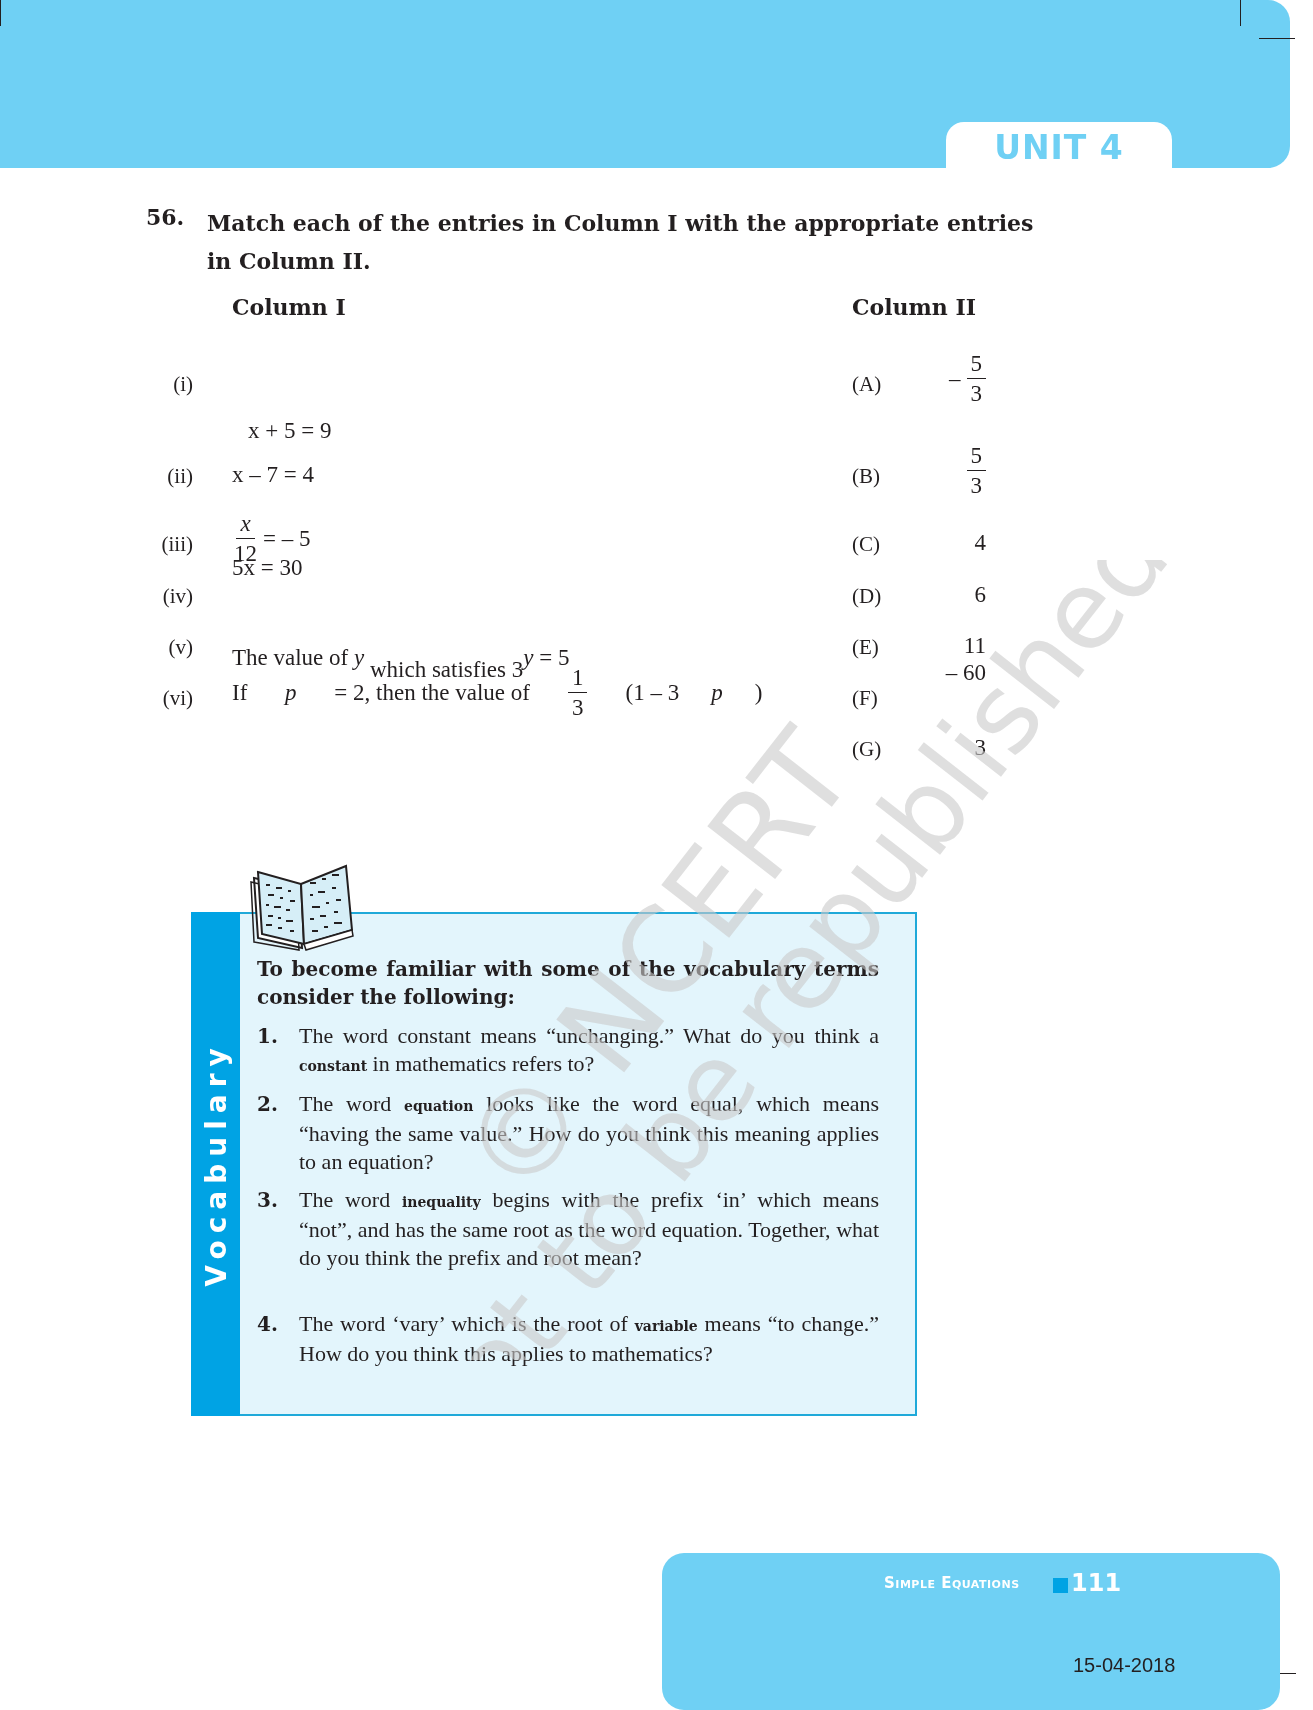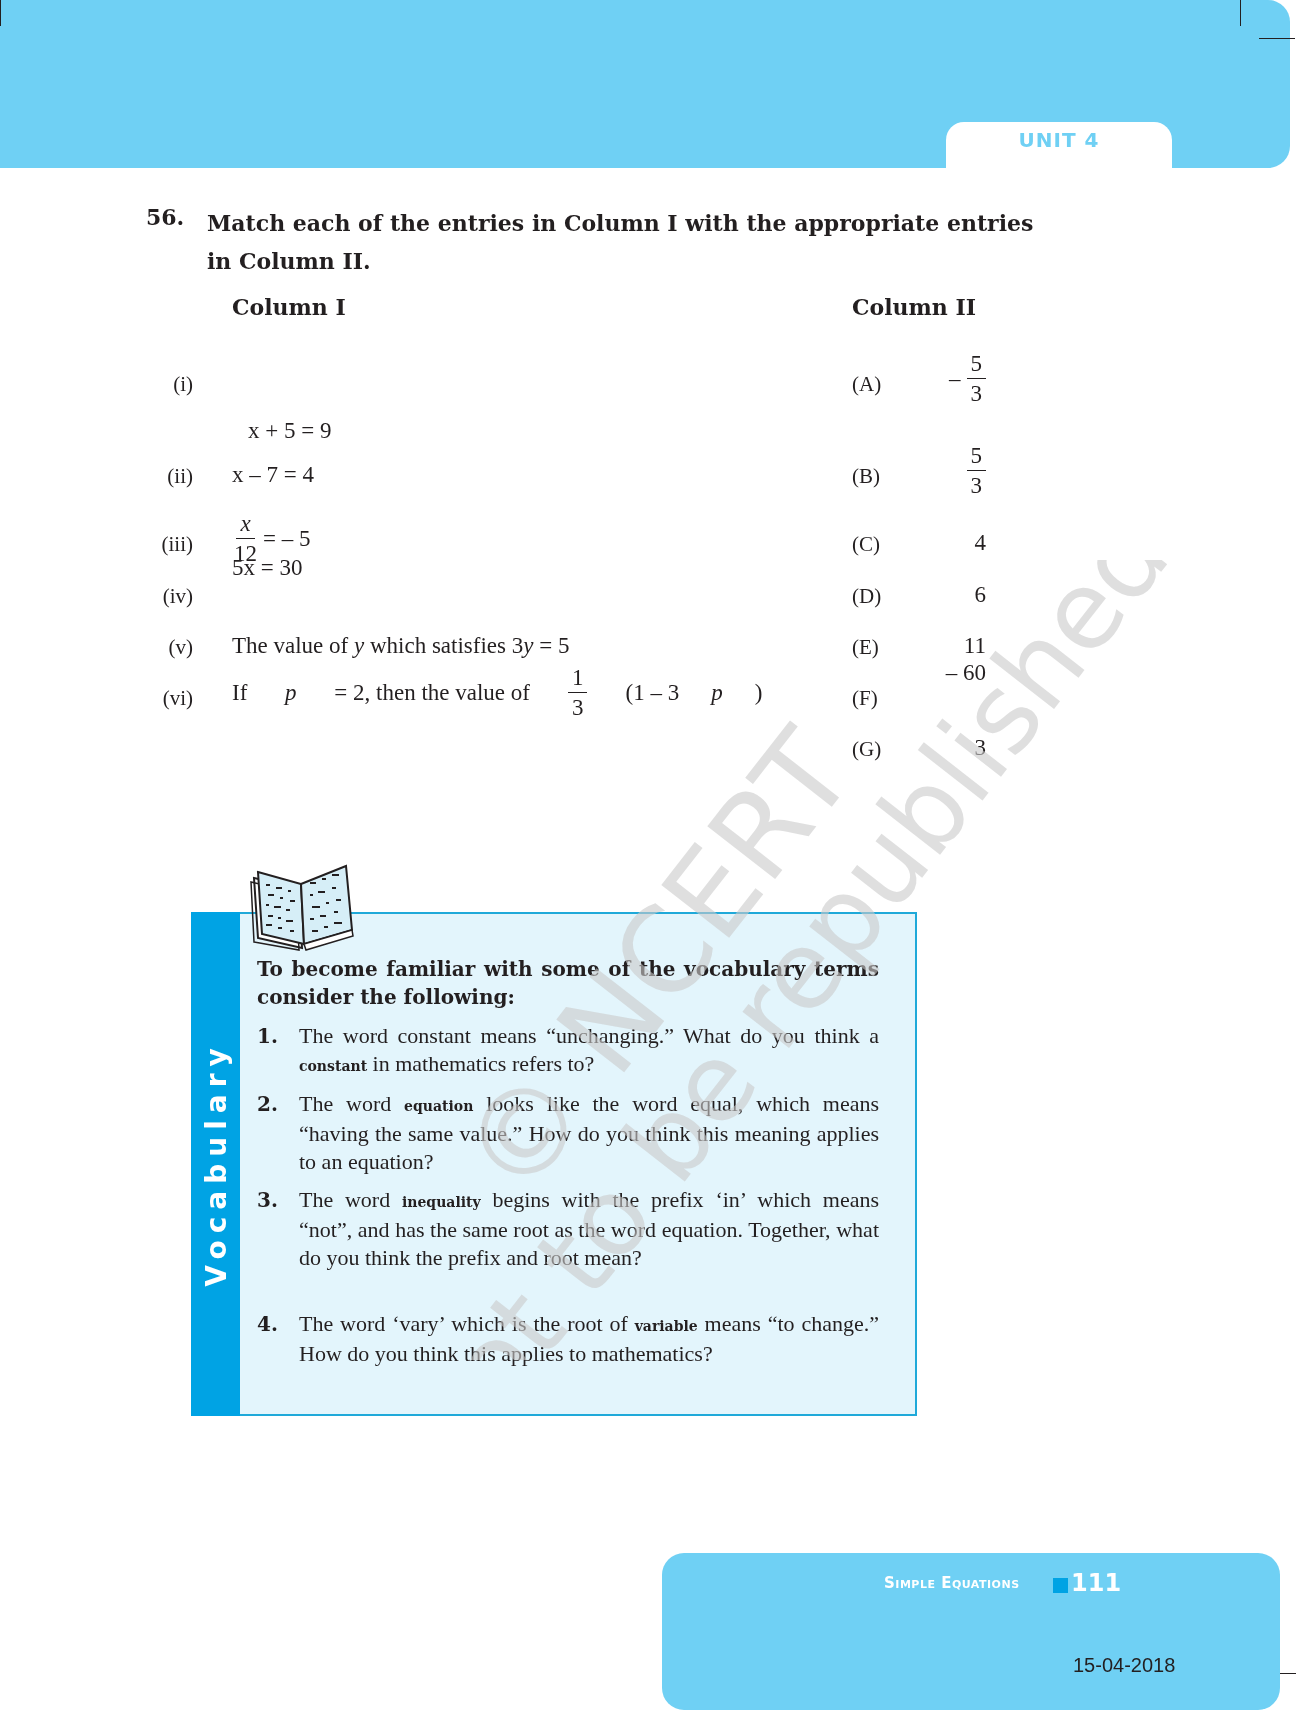--- a/index.html
+++ b/index.html
@@ -15,21 +15,21 @@
       position: absolute; left: 0; top: 0; width: 1290px; height: 168px;
       background: #6fd0f4; border-bottom-right-radius: 22px; border-top-right-radius: 22px;
     }
     .unit-tab {
       position: absolute; left: 946px; top: 122px; width: 226px; height: 46px;
       background: #ffffff; border-top-left-radius: 18px; border-top-right-radius: 18px;
     }
     .unit-label {
       position: absolute; left: 0; right: 0; top: 6px; text-align: center;
       font-family: "DejaVu Sans", "Liberation Sans", sans-serif;
-      font-weight: 900; font-size: 20px; letter-spacing: 1px; color: #6fd0f4;
+      font-weight: 900; font-size: 33px; letter-spacing: 1px; color: #6fd0f4;
     }
     .crop { position: absolute; background: #231f20; }
 
     
     .q-num { left: 146px; top: 204px; font-weight: bold; font-size: 22px; }
     .q-text { left: 207px; top: 204px; width: 840px; font-weight: bold; font-size: 22px; line-height: 38px; }
     .col-head { font-weight: bold; font-size: 22px; text-align: center; }
 
     .row-label {
       position: absolute; width: 60px; text-align: right; font-size: 21px;
@@ -146,21 +146,21 @@
 
 <div class="row-label" style="left:133px;top:584px;">(iv)</div>
 <div class="expr" style="left:232px;top:555px;text-align:center;">
   <span>5x = 30</span>
 </div>
 
 <div class="row-label" style="left:133px;top:635px;">(v)</div>
 <div class="expr" style="left:232px;top:633px;">
   <span style="white-space:pre;">The value of </span>
     <i>y</i>
-    <span style="white-space:pre;"> which satisfies 3</span>
+    <span style="white-space:pre;margin-top:24px;"> which satisfies 3</span>
     <i>y</i>
     <span style="white-space:pre;"> = 5</span>
 </div>
 
 <div class="row-label" style="left:133px;top:686px;">(vi)</div>
 <div class="expr" style="left:232px;top:666px;gap:32px;">
   <span style="white-space:pre;">If </span>
     <i>p</i>
     <span style="white-space:pre;"> = 2, then the value of</span>
   <span class="frac">

